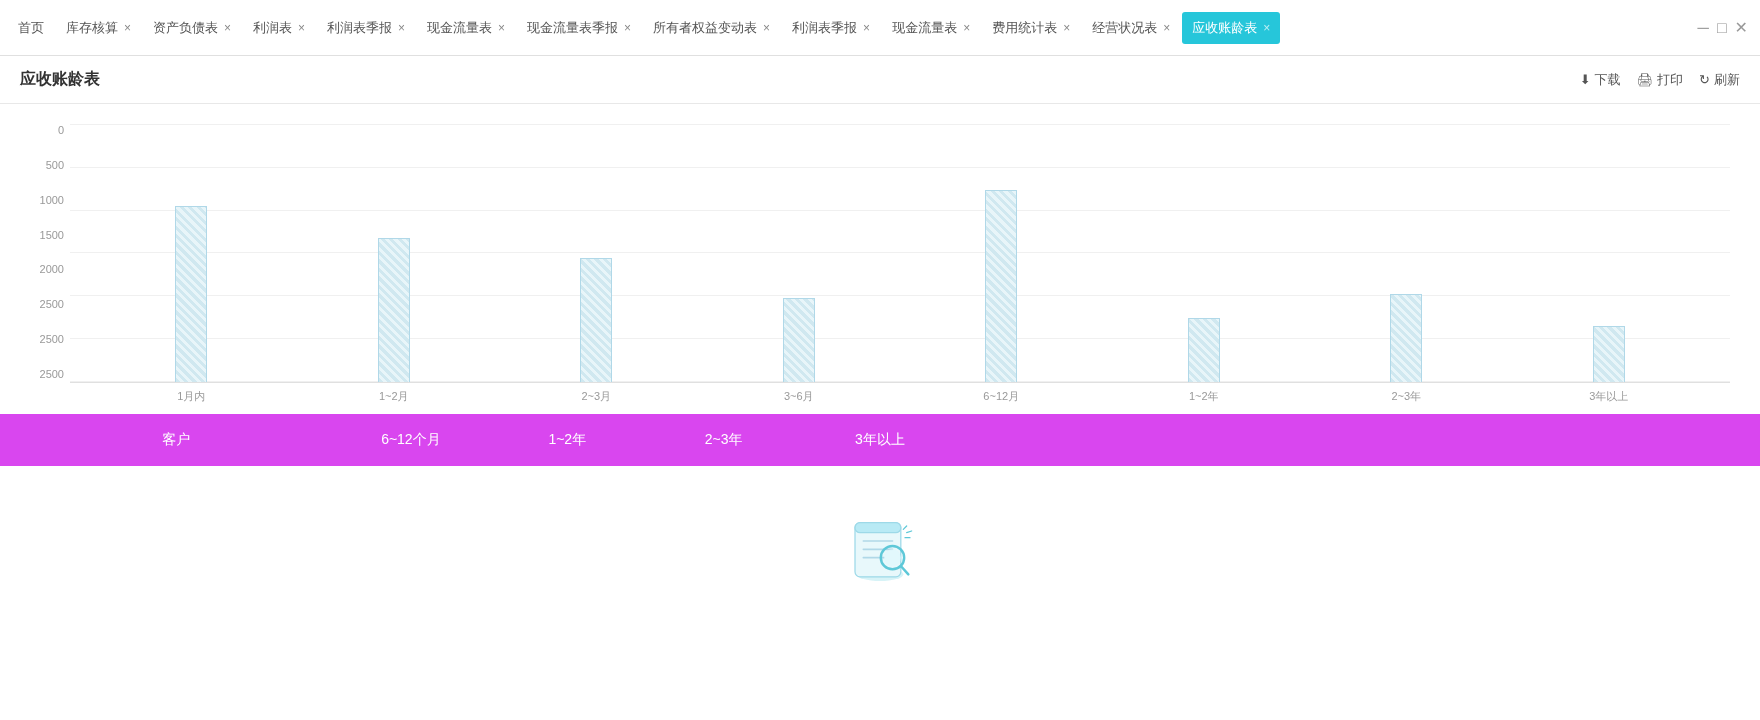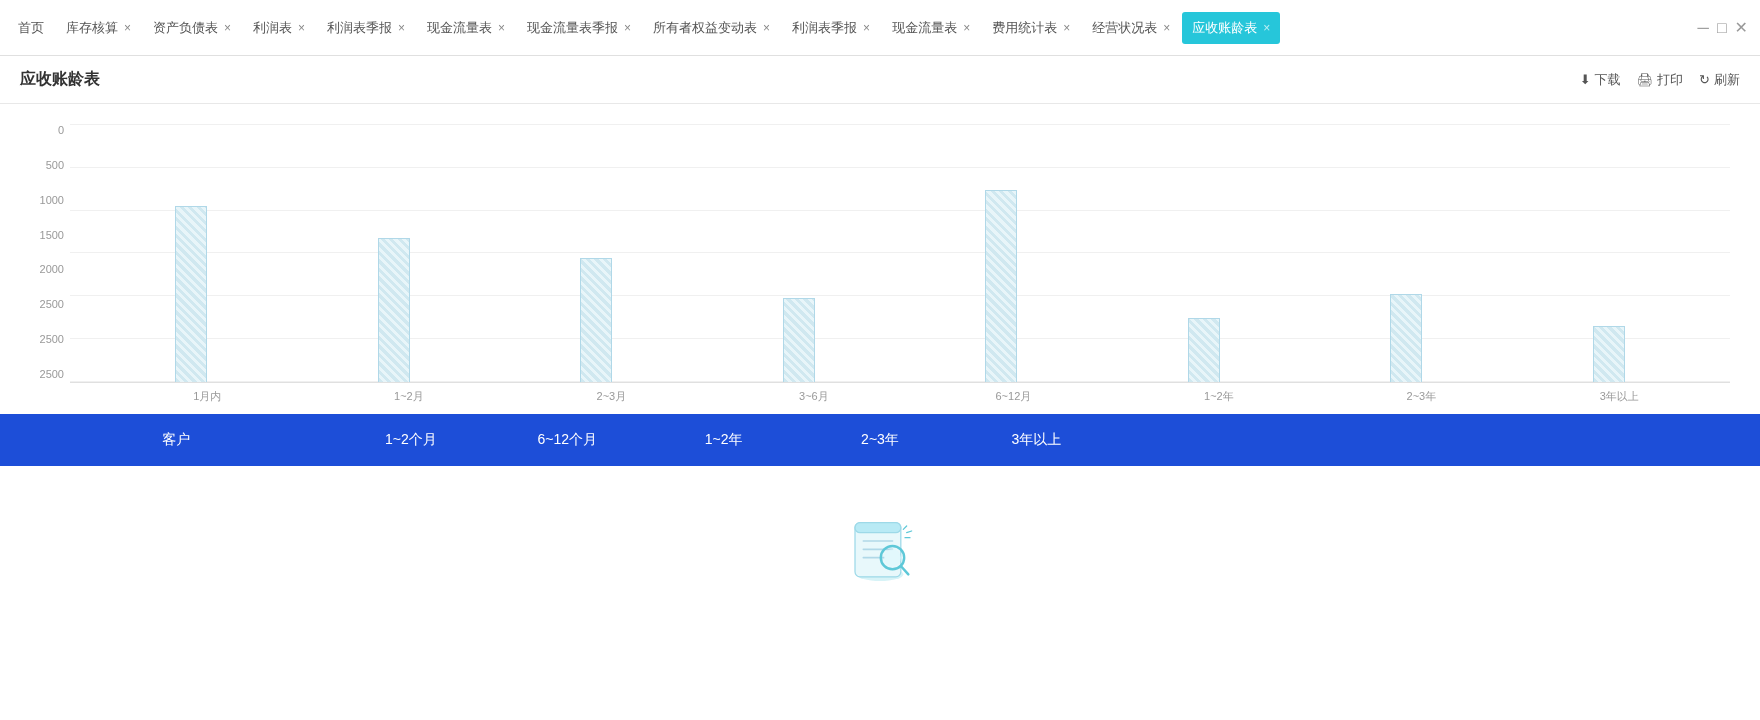--- a/index.html
+++ b/index.html
@@ -172,29 +172,29 @@
       border-bottom: none;
     }
     .x-axis-labels {
       display: flex;
       justify-content: space-around;
       padding: 6px 20px 0 20px;
     }
     .x-axis-label {
       font-size: 11px;
       color: #999;
-      text-align: right;
+      text-align: center;
       width: 60px;
     }
 
     
     .table-header {
       display: grid;
       grid-template-columns: 2fr 1fr 1fr 1fr 1fr 1fr 1fr 1fr 1fr 1fr;
-      background: #1d4ed8;
+      background: #d946ef;
       color: #fff;
       padding: 0 20px;
       min-height: 52px;
     }
     .th-cell {
       display: flex;
       align-items: center;
       justify-content: center;
       padding: 14px 8px;
       font-size: 14px;
@@ -365,21 +365,20 @@
             <span class="x-axis-label">1~2年</span>
             <span class="x-axis-label">2~3年</span>
             <span class="x-axis-label">3年以上</span>
           </div>
       </div>
     </div>
   </div>
 
   <div class="table-header" id="table-header">
   <div class="th-cell">客户</div>
-      <div class="th-cell">1~2个月</div>
       <div class="th-cell">6~12个月</div>
       <div class="th-cell">1~2年</div>
       <div class="th-cell">2~3年</div>
       <div class="th-cell">3年以上</div>
     </div>
 
   <div class="empty-state">
     <div class="empty-icon">
       
       <svg viewBox="0 0 120 100" xmlns="http://www.w3.org/2000/svg">

